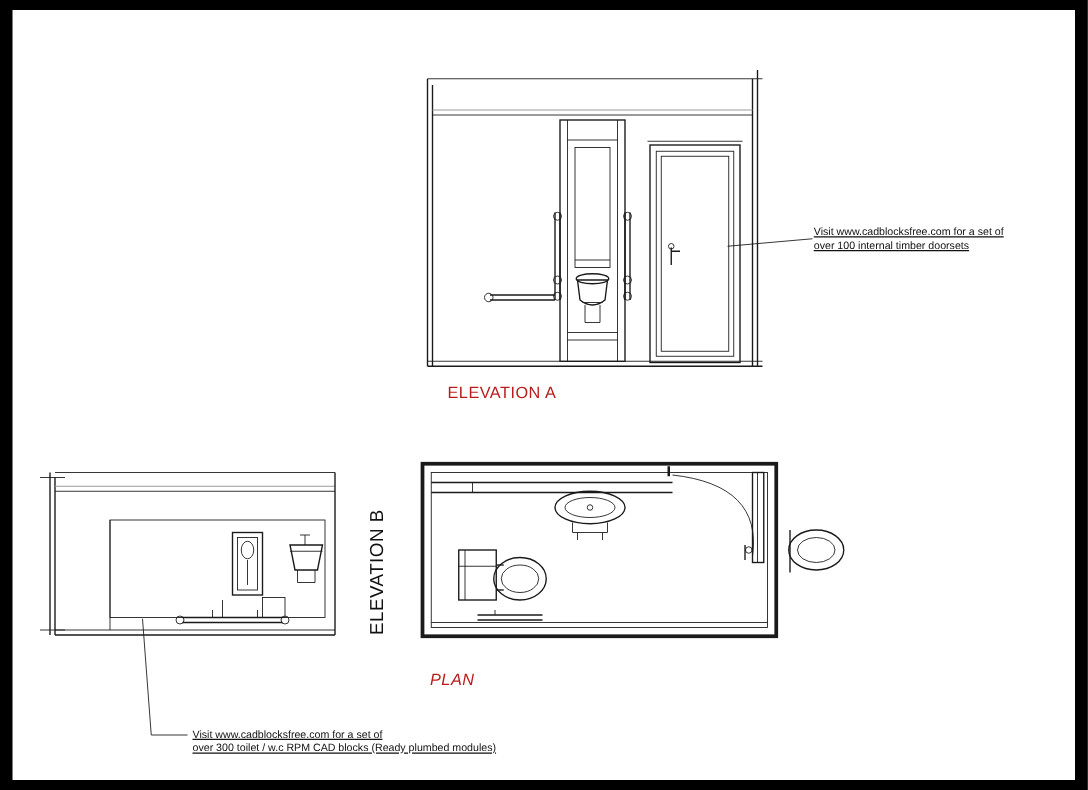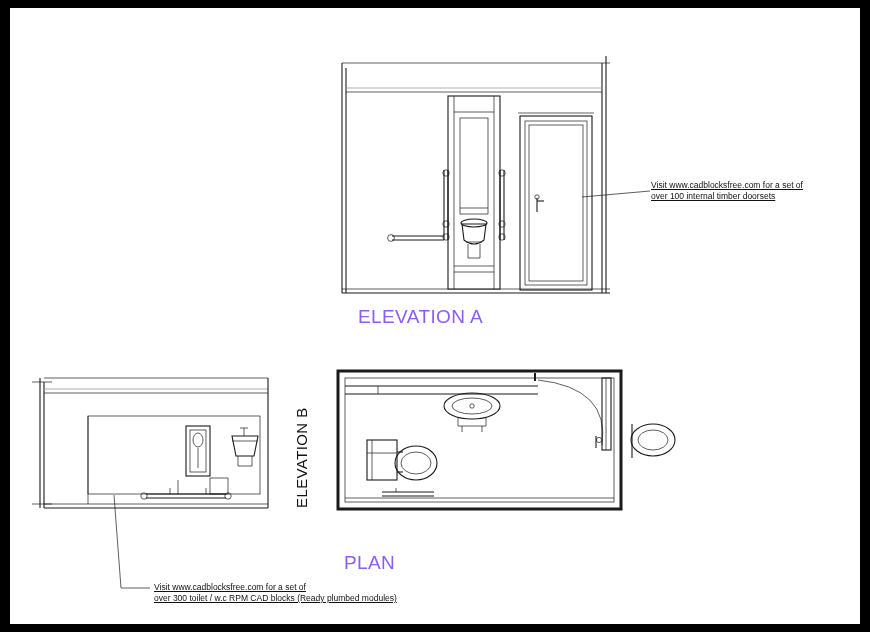--- a/index.html
+++ b/index.html
@@ -23,23 +23,23 @@
     height: 616px;
     background: #ffffff;
     overflow: hidden;
   }
   .lbl {
     position: absolute;
     color: #1a1a1a;
     white-space: nowrap;
   }
   .title-lbl {
-    font-size: 19px;
+    font-size: 13px;
     letter-spacing: 0.4px;
-    color: #8b5cf6;
+    color: #b91c1c;
   }
   .note-lbl {
     font-size: 8.5px;
     line-height: 11px;
     color: #111111;
     white-space: pre-line;
     text-decoration: underline;
   }
   .vert-lbl {
     position: absolute;
@@ -222,21 +222,21 @@
 
         <line class="ln thin" x1="335" y1="490" x2="604" y2="490"></line>
       </g>
 
     </svg>
 
     <div class="lbl title-lbl" style="left:348px; top:298px;">ELEVATION A</div>
 
     <div class="vert-lbl" style="left:283px; top:500px;">ELEVATION B</div>
 
-    <div class="lbl title-lbl" style="left:334px; top:544px;">PLAN</div>
+    <div class="lbl title-lbl" style="left:334px; top:528px;font-style:italic;">PLAN</div>
 
     <div class="lbl note-lbl" style="left:641px; top:172px;">Visit www.cadblocksfree.com for a set of
 over 100 internal timber doorsets</div>
 
     <div class="lbl note-lbl" style="left:144px; top:574px;">Visit www.cadblocksfree.com for a set of
 over 300 toilet / w.c RPM CAD blocks (Ready plumbed modules)</div>
 
   </div>
 </div>
 

